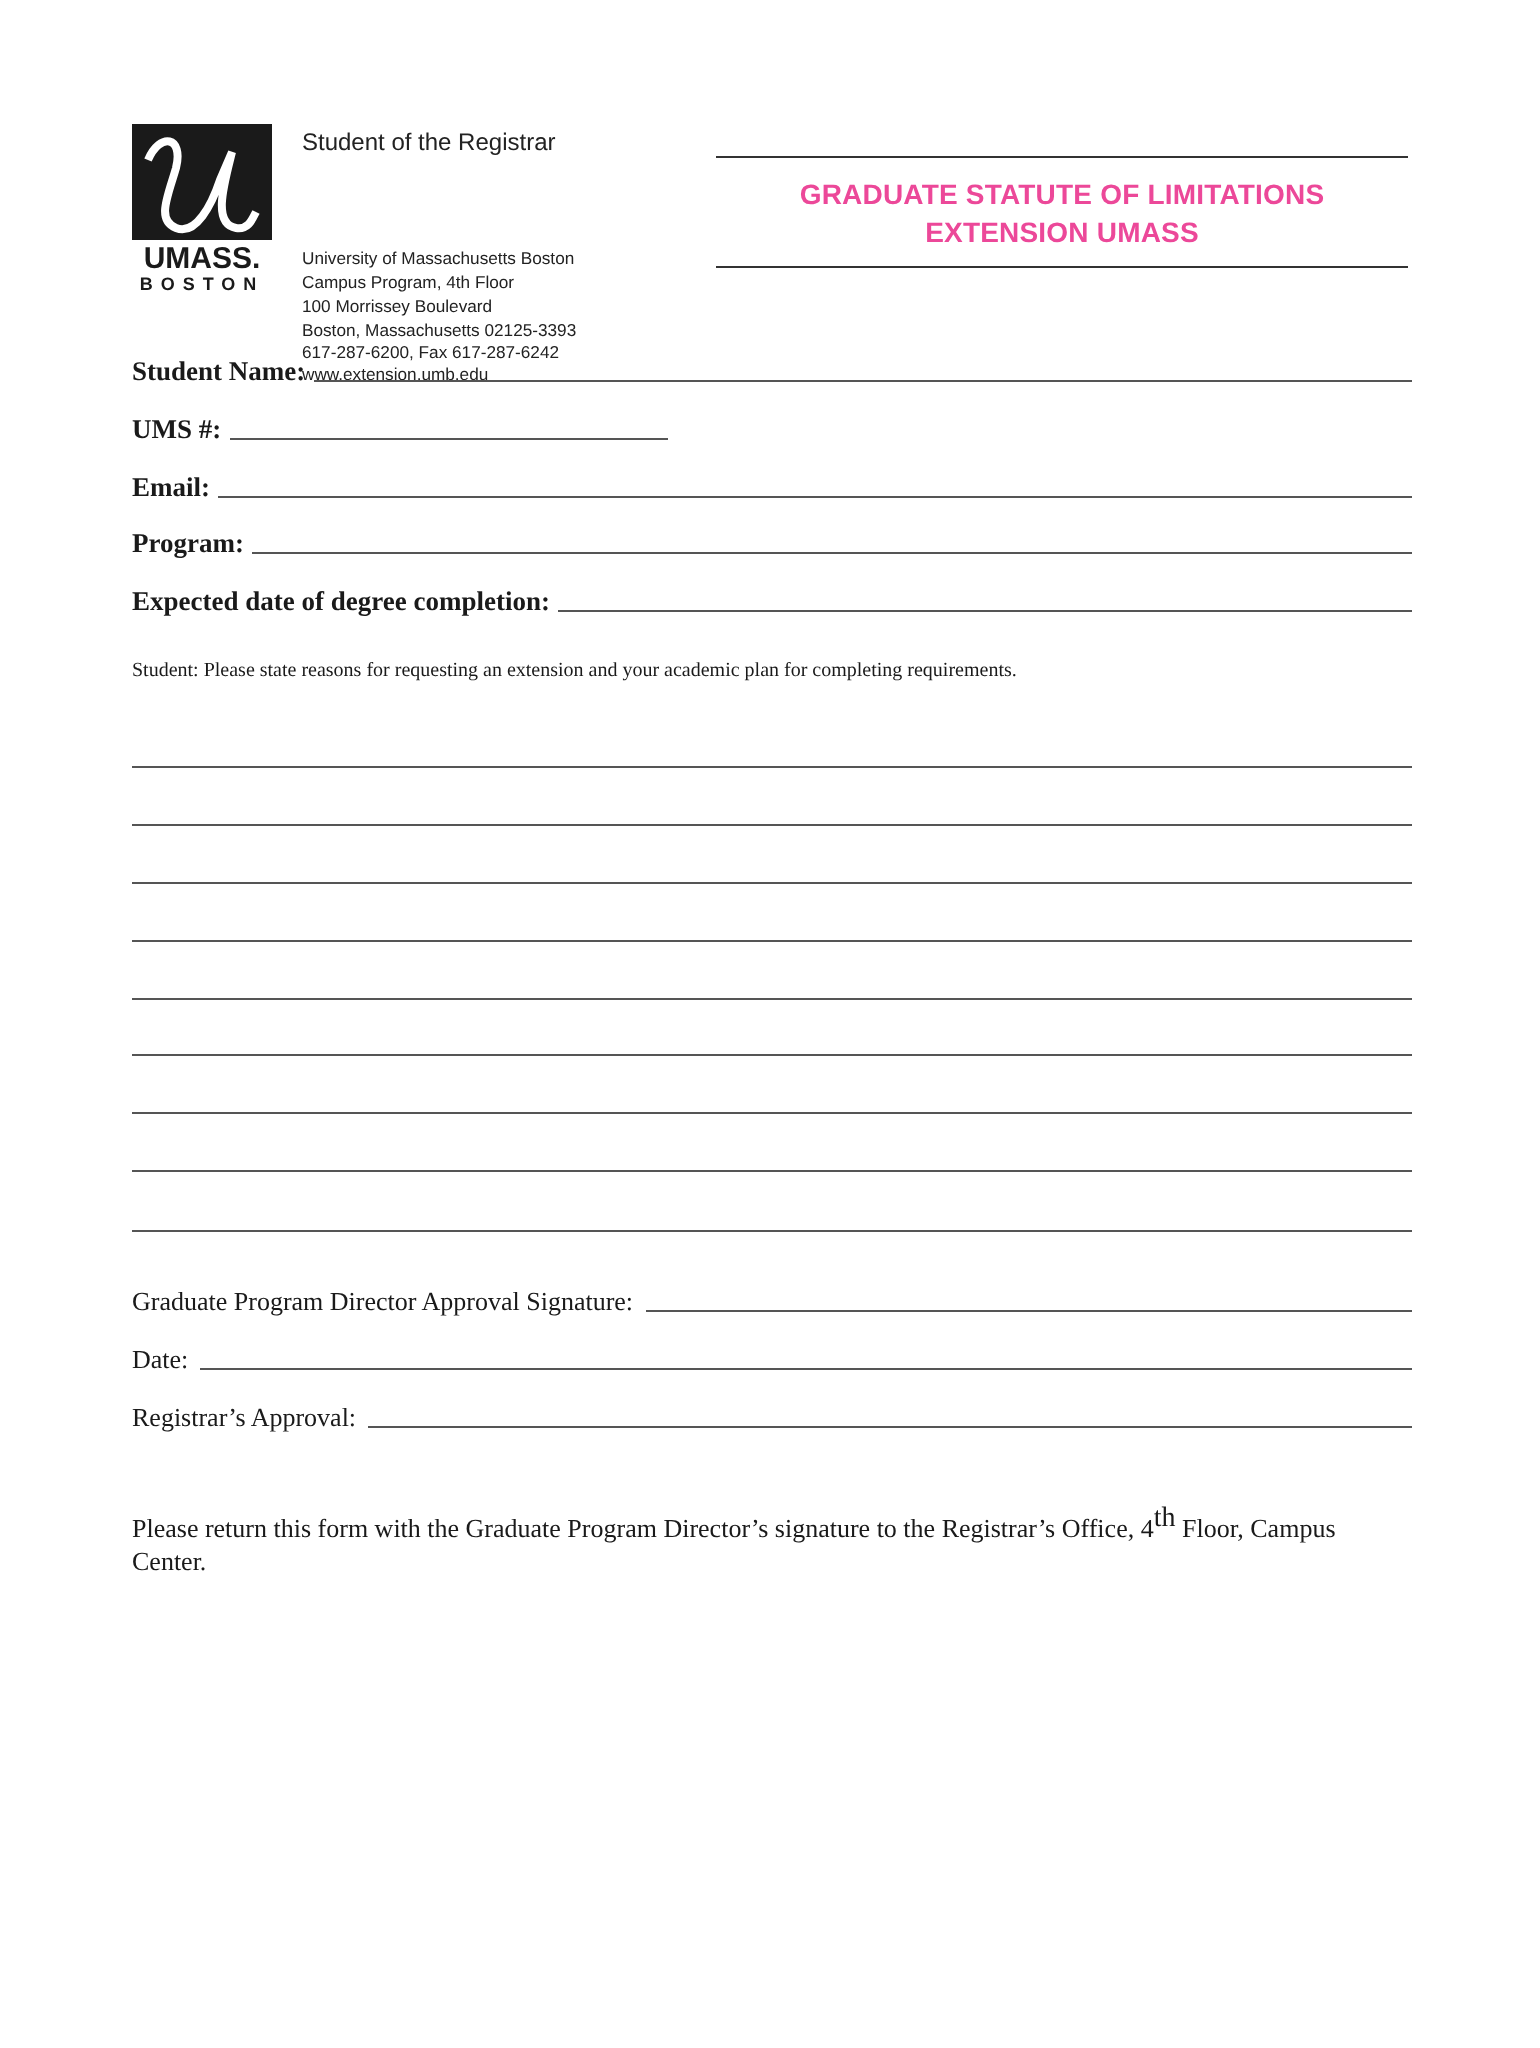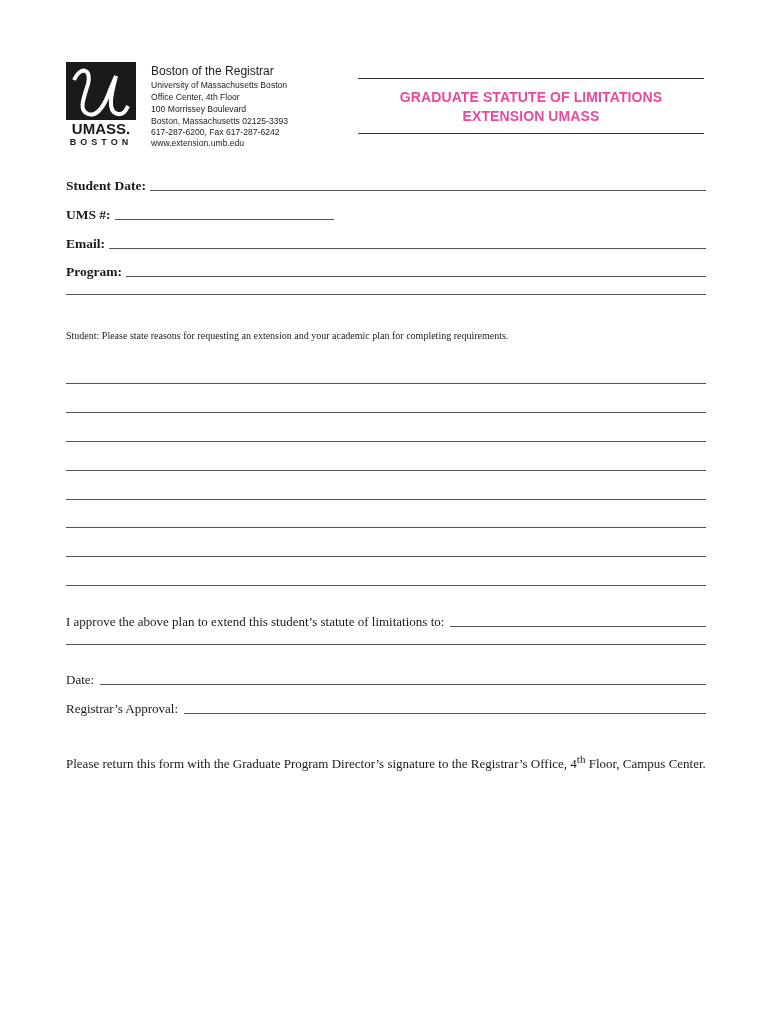--- a/index.html
+++ b/index.html
@@ -4,104 +4,105 @@
 <style>
   html, body { margin:0; padding:0; background:#ffffff; }
   body { width:770px; height:1024px; position:relative; overflow:hidden; color:#1a1a1a; }
   .abs { position:absolute; }
   .sans { font-family:"Liberation Sans", sans-serif; }
   .cond { font-family:"Liberation Serif", serif; }
 
   
   .logo { left:66px; top:62px; width:70px; height:84px; }
   .addr-title { left:151px; top:64px; font-size:12px; color:#222; }
-  .addr-line { left:151px; font-size:8.6px; color:#222; line-height:11px; }
+  .addr-line { left:151px; font-size:8.6px; color:#222; line-height:11px;margin-top:44px; }
 
   .hr-top { left:358px; top:78px; width:346px; border-top:1px solid #333; }
   .hr-bot { left:358px; top:133px; width:346px; border-top:1px solid #333; }
   .doc-title { left:358px; top:88px; width:346px; text-align:center; font-weight:bold; font-size:14px; line-height:19px; letter-spacing:0.1px; color:#ec4899; }
 
   .field { left:66px; width:640px; display:flex; align-items:flex-end; font-size:13.5px; font-weight:bold; }
   .field .lbl { white-space:nowrap; padding-right:4px; }
   .field .line { flex:1; border-bottom:1px solid #555; height:1px; margin-bottom:3px; }
   .field.short { width:268px; }
 
   .instr { left:66px; top:327px; width:640px; font-size:10px; line-height:17px; }
   .ruled { left:66px; width:640px; border-top:1px solid #555; }
 
   .afield { left:66px; width:640px; display:flex; align-items:flex-end; font-size:13px; }
   .afield .lbl { white-space:nowrap; padding-right:6px; }
   .afield .line { flex:1; border-bottom:1px solid #555; height:1px; margin-bottom:3px; }
 
   .footer { left:66px; top:751px; width:640px; font-size:13px; line-height:17px; }
-  sup { font-size:11px; }
+  sup { font-size:14px; }
 </style>
 </head>
 <body>
 
 <div class="abs logo">
   <svg width="70" height="84" viewBox="0 0 70 84">
     <rect x="0" y="0" width="70" height="58" fill="#1a1a1a"></rect>
     <path d="M8 18 C14 4, 26 6, 22 22 C18 36, 12 48, 22 52 C32 56, 40 40, 44 28 L50 14 C46 30, 40 50, 52 52 C58 53, 60 48, 62 44" stroke="#fff" stroke-width="4" fill="none"></path>
     <text x="35" y="72" text-anchor="middle" font-family="Liberation Sans, sans-serif" font-weight="bold" font-size="15" fill="#1a1a1a">UMASS.</text>
     <text x="35" y="83" text-anchor="middle" font-family="Liberation Sans, sans-serif" font-weight="bold" font-size="9" letter-spacing="4" fill="#1a1a1a">BOSTON</text>
   </svg>
 </div>
 
-<div class="abs sans addr-title">Boston of the Registrar</div>
+<div class="abs sans addr-title">Student of the Registrar</div>
 <div class="abs sans addr-line" style="top:80px">University of Massachusetts Boston</div>
-<div class="abs sans addr-line" style="top:92px">Office Center, 4th Floor</div>
+<div class="abs sans addr-line" style="top:92px">Campus Program, 4th Floor</div>
 <div class="abs sans addr-line" style="top:104px">100 Morrissey Boulevard</div>
 <div class="abs sans addr-line" style="top:116px">Boston, Massachusetts 02125-3393</div>
 <div class="abs sans addr-line" style="top:127px">617-287-6200, Fax 617-287-6242</div>
 <div class="abs sans addr-line" style="top:138px">www.extension.umb.edu</div>
 
 <div class="abs hr-top"></div>
 <div class="abs sans doc-title">
   <div>GRADUATE STATUTE OF LIMITATIONS</div>
   <div>EXTENSION UMASS</div>
 </div>
 <div class="abs hr-bot"></div>
 
 <div class="abs cond field" style="top:178px">
-  <span class="lbl">Student Date:</span>
+  <span class="lbl">Student Name:</span>
   <span class="line"></span>
 </div>
 <div class="abs cond field short" style="top:207px">
   <span class="lbl">UMS #:</span>
   <span class="line"></span>
 </div>
 <div class="abs cond field" style="top:236px">
   <span class="lbl">Email:</span>
   <span class="line"></span>
 </div>
 <div class="abs cond field" style="top:264px">
   <span class="lbl">Program:</span>
   <span class="line"></span>
 </div>
 <div class="abs cond field" style="top:293px">
+  <span class="lbl">Expected date of degree completion:</span>
   <span class="line"></span>
 </div>
 
 <div class="abs cond instr">Student: Please state reasons for requesting an extension and your academic plan for completing requirements.</div>
 
 <div class="abs ruled" style="top:383px"></div>
 <div class="abs ruled" style="top:412px"></div>
 <div class="abs ruled" style="top:441px"></div>
 <div class="abs ruled" style="top:470px"></div>
 <div class="abs ruled" style="top:499px"></div>
 <div class="abs ruled" style="top:527px"></div>
 <div class="abs ruled" style="top:556px"></div>
 <div class="abs ruled" style="top:585px"></div>
 
 <div class="abs cond afield" style="top:614px">
-  <span class="lbl">I approve the above plan to extend this student’s statute of limitations to:</span>
   <span class="line"></span>
 </div>
 <div class="abs cond afield" style="top:643px">
+  <span class="lbl">Graduate Program Director Approval Signature:</span>
   <span class="line"></span>
 </div>
 <div class="abs cond afield" style="top:672px">
   <span class="lbl">Date:</span>
   <span class="line"></span>
 </div>
 <div class="abs cond afield" style="top:701px">
   <span class="lbl">Registrar’s Approval:</span>
   <span class="line"></span>
 </div>

